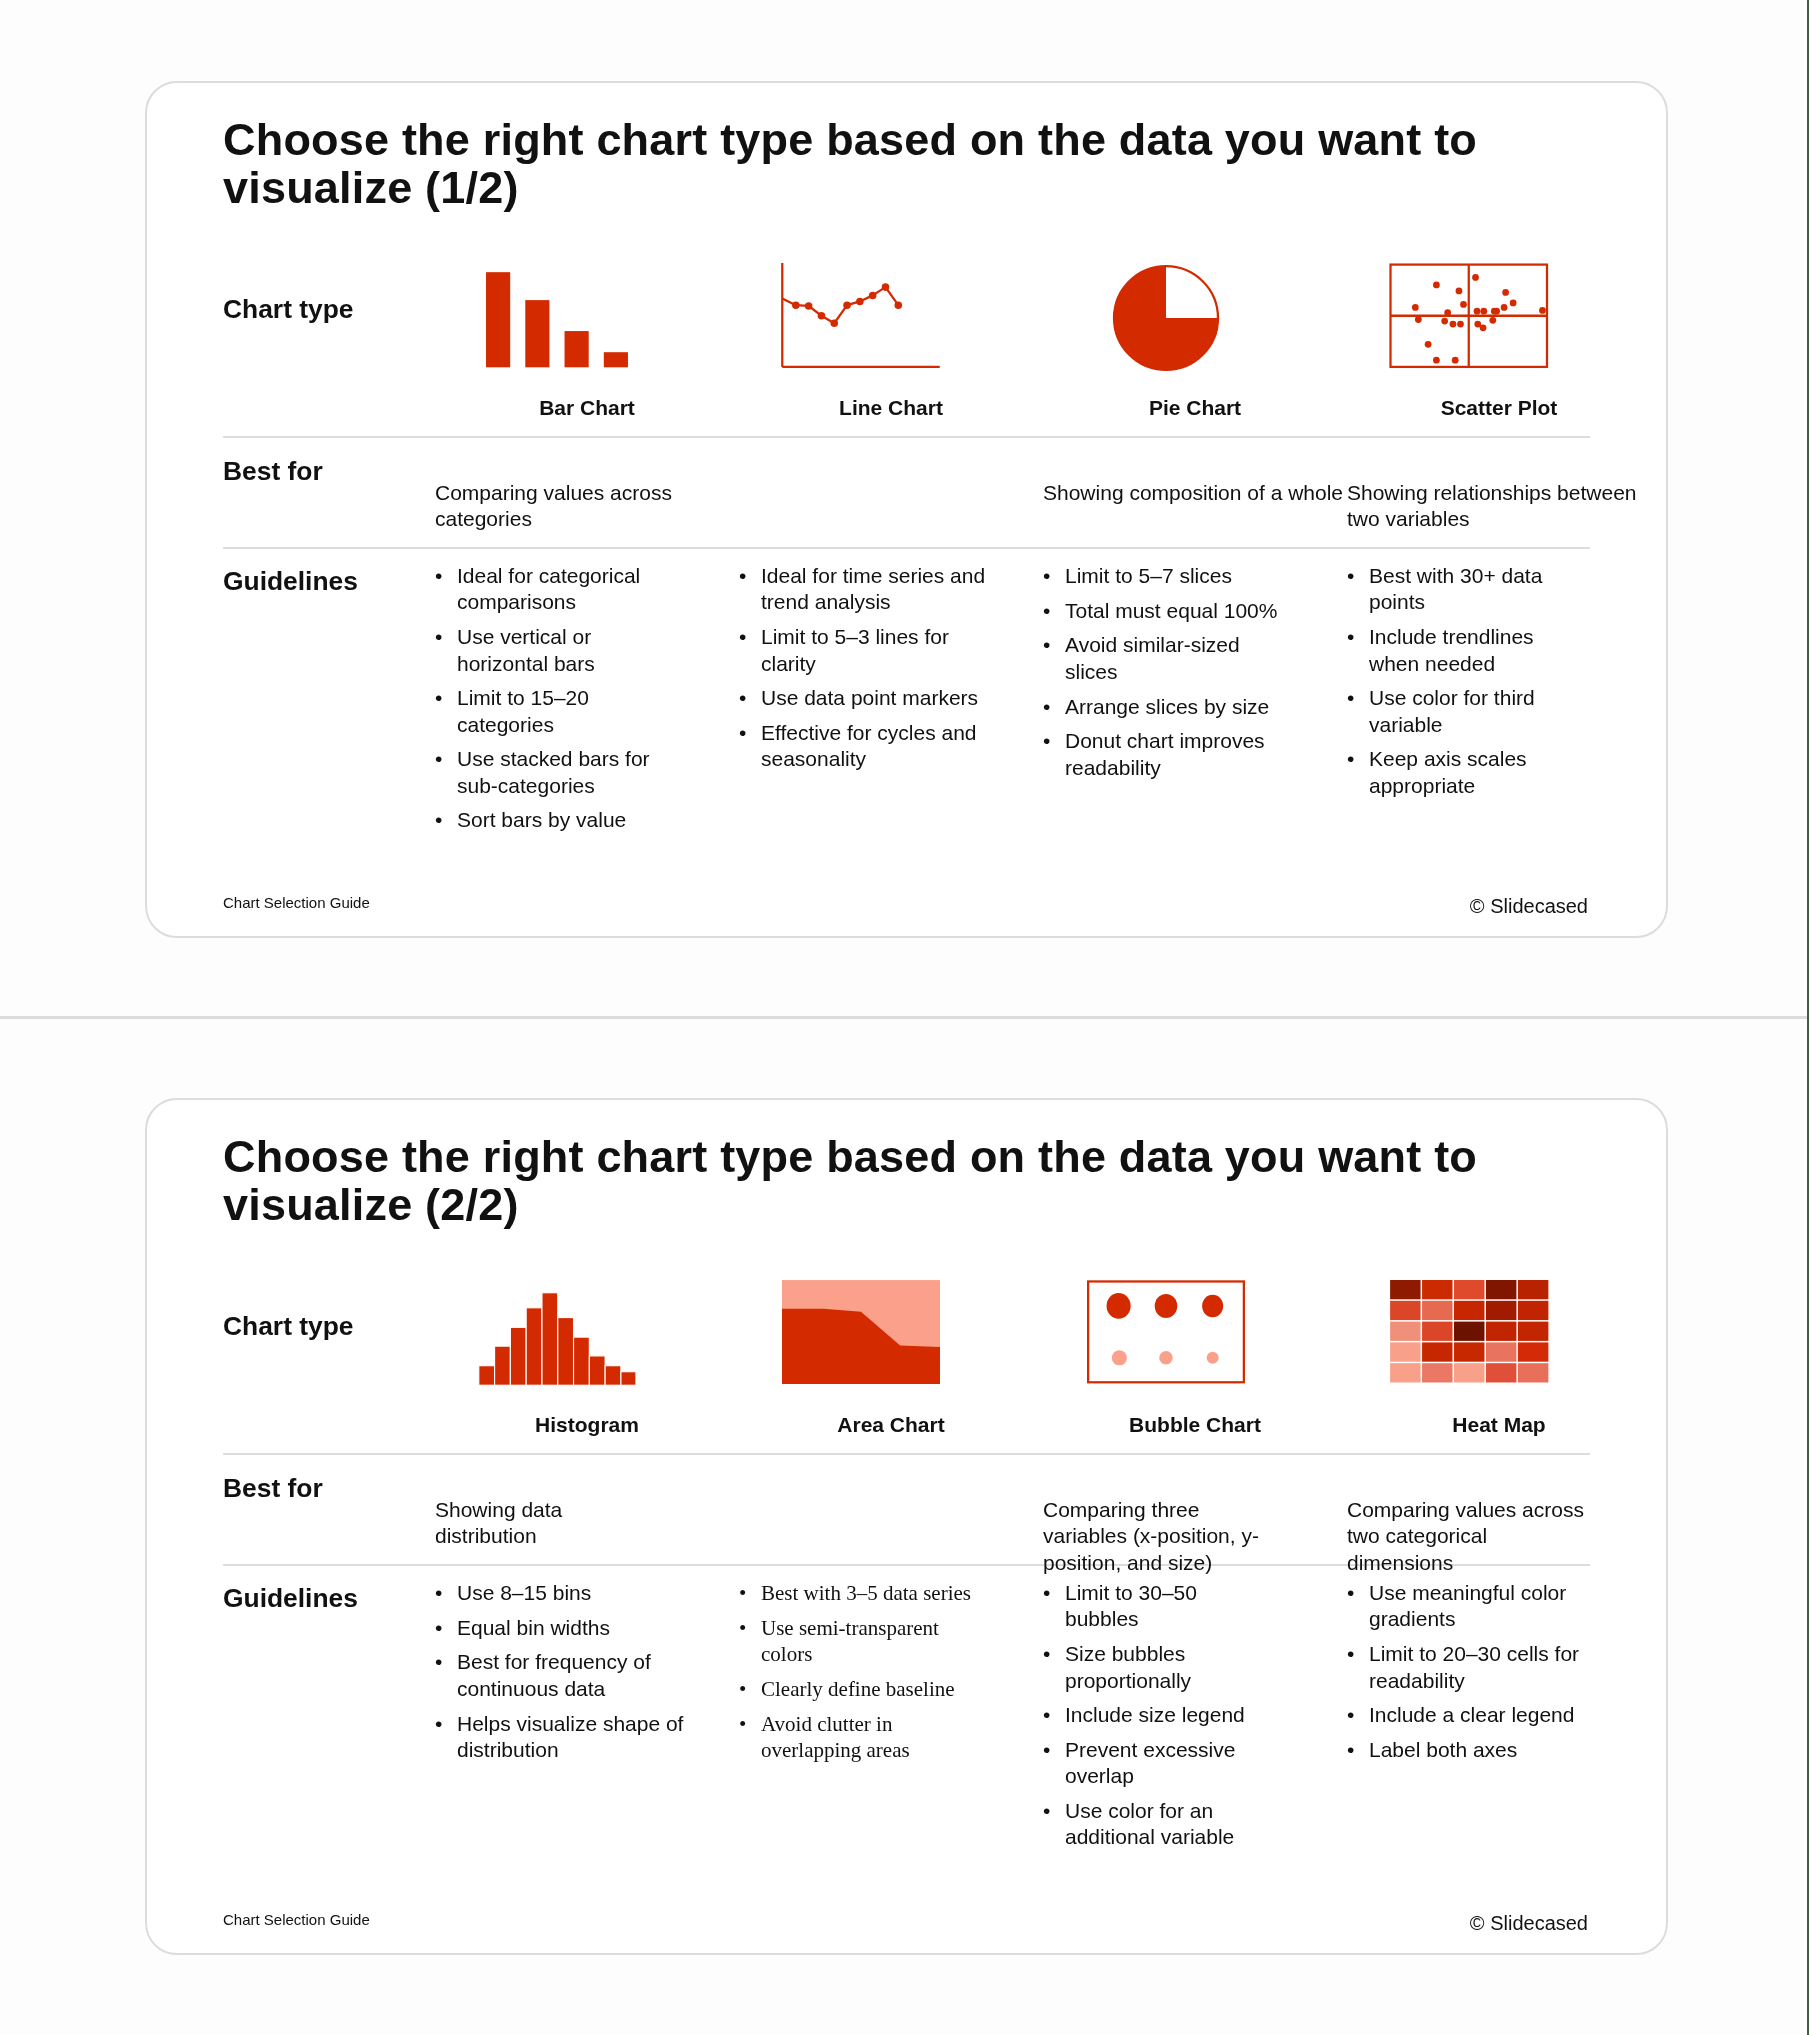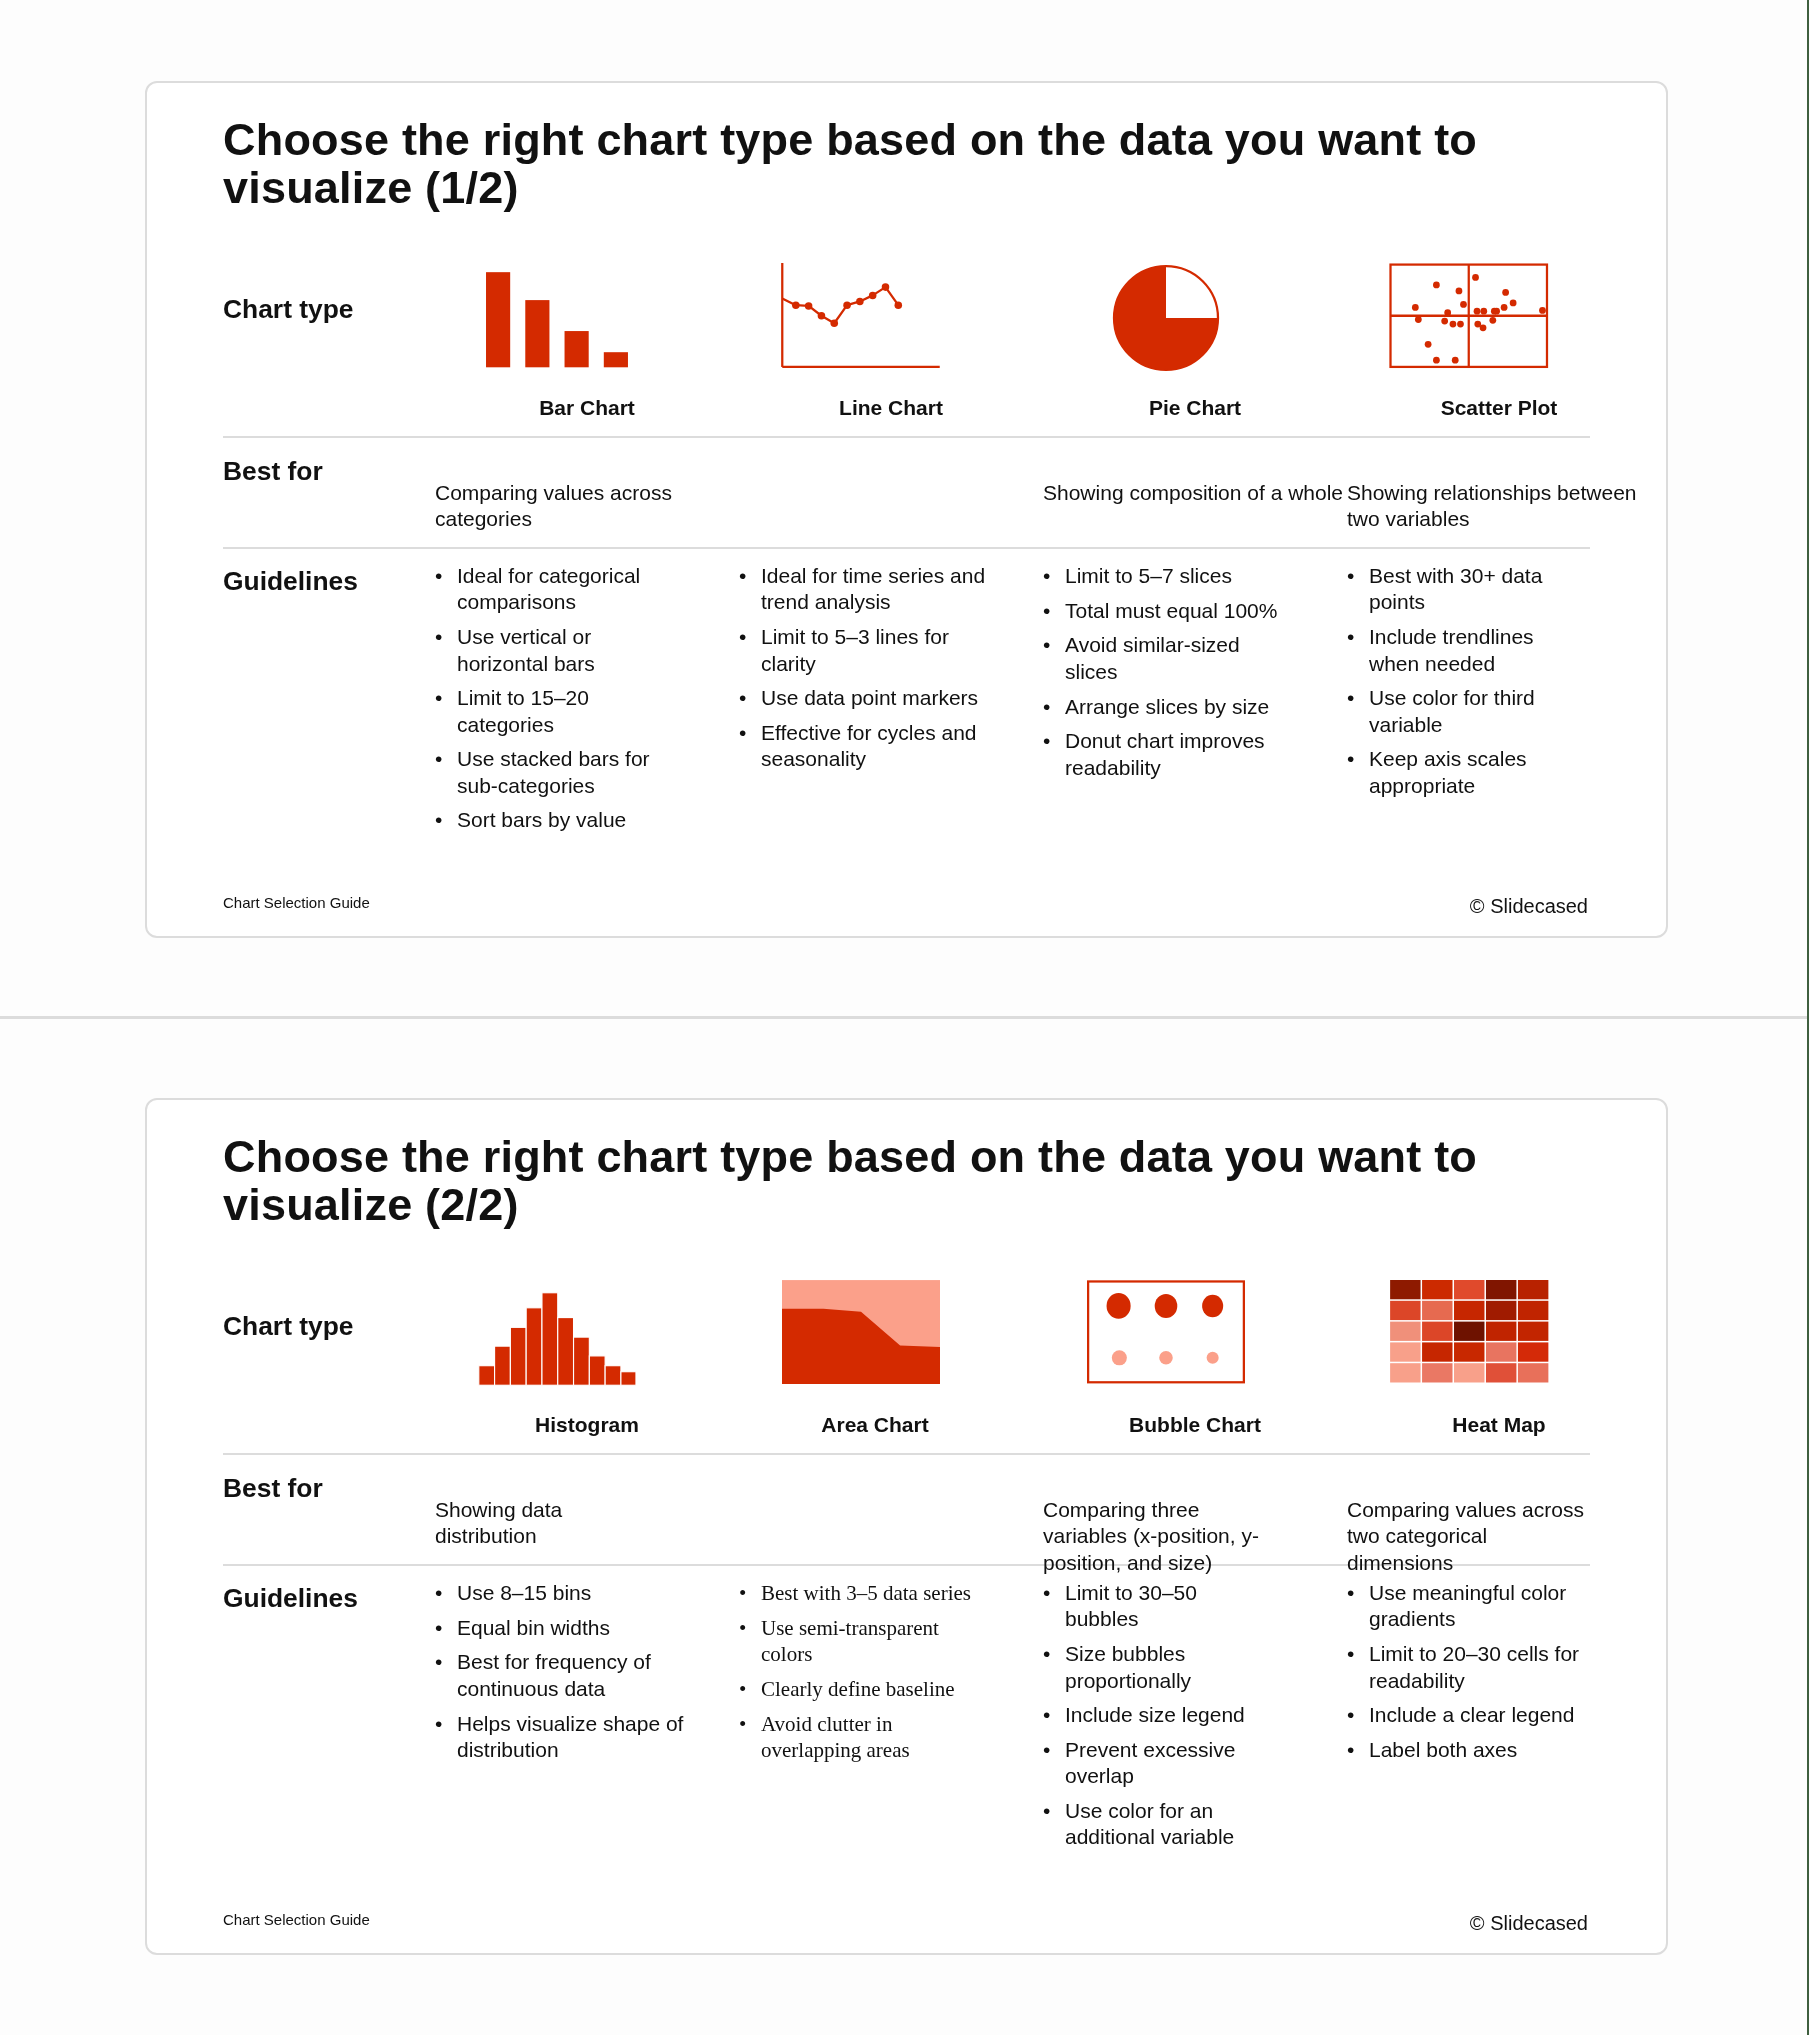--- a/index.html
+++ b/index.html
@@ -5,21 +5,21 @@
   html, body { margin:0; padding:0; }
   body {
     width:1811px; height:2035px; position:relative; overflow:hidden;
     background:#fdfdfd;
     font-family:"Liberation Sans", sans-serif; color:#111;
   }
   .page-divider { position:absolute; left:0; width:1807px; top:1016px; height:3px; background:#dcdcdc; }
   .edge-line { position:absolute; left:1807px; top:0; width:2.3px; height:2035px; background:#3f5f3f; }
   .card {
     position:absolute; left:145px; width:1519px; height:853px;
-    background:#fff; border:2.3px solid #dcdcdc; border-radius:12px; box-sizing:content-box;
+    background:#fff; border:2.3px solid #dcdcdc; border-radius:32px; box-sizing:content-box;
   }
   .card-inner { position:absolute; left:0; top:0; width:100%; height:100%; }
   .title {
     position:absolute; left:76px; top:33px; width:1433px; margin:0;
     font-size:45px; line-height:48px; font-weight:bold; letter-spacing:0.2px;
   }
   .row-label { position:absolute; left:76px; font-size:26.4px; font-weight:bold; }
   .divider { position:absolute; left:76px; width:1367px; height:2.3px; background:#dcdcdc; }
   .col { position:absolute; width:302px; }
   .icon { position:absolute; }
@@ -217,21 +217,21 @@
         <rect x="127.19999999999999" y="82.80000000000001" width="40.4" height="25.6" fill="#e87460"></rect>
         <rect x="169.6" y="82.80000000000001" width="40.4" height="25.6" fill="#d42a08"></rect>
         <rect x="0" y="110.4" width="40.4" height="25.6" fill="#f8a08a"></rect>
         <rect x="42.4" y="110.4" width="40.4" height="25.6" fill="#ea7864"></rect>
         <rect x="84.8" y="110.4" width="40.4" height="25.6" fill="#f8a08a"></rect>
         <rect x="127.19999999999999" y="110.4" width="40.4" height="25.6" fill="#e05038"></rect>
         <rect x="169.6" y="110.4" width="40.4" height="25.6" fill="#e8705a"></rect>
       </svg>
 
     <div class="chart-name" style="left:288px; top:313px;">Histogram</div>
-    <div class="chart-name" style="left:576px; top:313px;">Area Chart</div>
+    <div class="chart-name" style="left:592px; top:313px;">Area Chart</div>
     <div class="chart-name" style="left:896px; top:313px;">Bubble Chart</div>
     <div class="chart-name" style="left:1200px; top:313px;">Heat Map</div>
 
     <div class="col best-for" style="left:288px; top:370px; width:158px;">Showing data distribution</div>
     <div class="col best-for" style="left:896px; top:370px; width:226px;">Comparing three variables (x-position, y-position, and size)</div>
     <div class="col best-for" style="left:1200px; top:370px; width:241px;">Comparing values across two categorical dimensions</div>
 
     <ul class="col guides" style="left:288px; top:480px; width:249px;">
       <li>Use 8–15 bins</li>
       <li>Equal bin widths</li>

